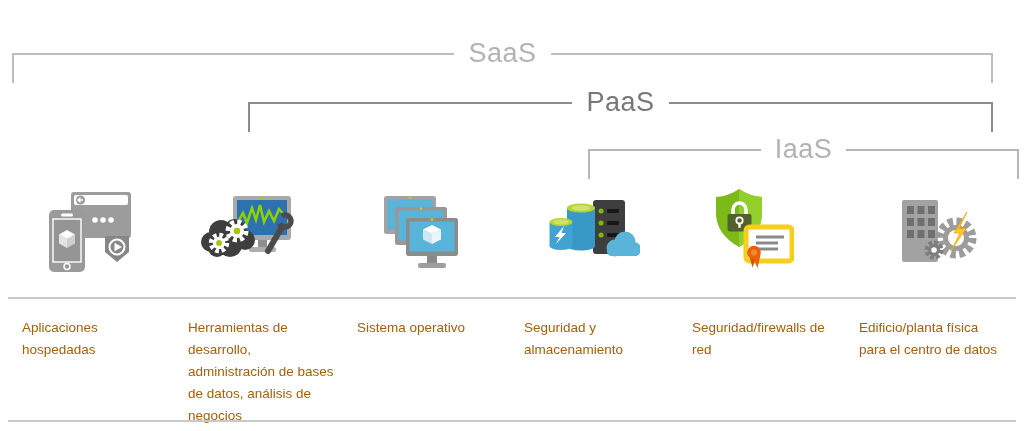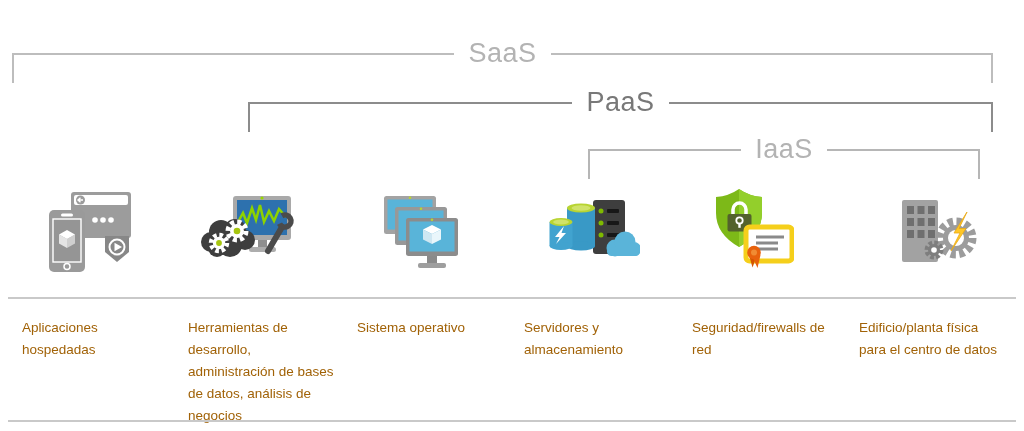--- a/index.html
+++ b/index.html
@@ -18,21 +18,21 @@
   .bracket .blabel{
     font-size:27px;line-height:1;font-weight:300;letter-spacing:.5px;
     margin-top:-13px;padding:0 14px;white-space:nowrap;
   }
   .bracket.saas{left:12px;top:53px;width:981px;}
   .bracket.saas .arm{border-color:#bdbdbd;}
   .bracket.saas .blabel{color:#b3b3b3;}
   .bracket.paas{left:248px;top:102px;width:745px;}
   .bracket.paas .arm{border-color:#8c8c8c;}
   .bracket.paas .blabel{color:#787878;}
-  .bracket.iaas{left:588px;top:149px;width:392px;}
+  .bracket.iaas{left:588px;top:149px;width:431px;}
   .bracket.iaas .arm{border-color:#b6b6b6;}
   .bracket.iaas .blabel{color:#b3b3b3;}
   
   .icon{position:absolute;}
   
   .col-label{
     position:absolute;top:317px;width:175px;
     font-size:13.5px;line-height:22px;color:#a16207;
     white-space:pre-line;
   }
@@ -197,21 +197,21 @@
   </svg>
 
   <div class="col-label" style="left:22px">Aplicaciones
 hospedadas</div>
   <div class="col-label" style="left:357px">Sistema operativo</div>
   <div class="col-label" style="left:188px">Herramientas de
 desarrollo,
 administración de bases
 de datos, análisis de
 negocios</div>
-  <div class="col-label" style="left:524px">Servidores y
+  <div class="col-label" style="left:524px">Seguridad y
 almacenamiento</div>
   <div class="col-label" style="left:692px">Seguridad/firewalls de
 red</div>
   <div class="col-label" style="left:859px">Edificio/planta física
 para el centro de datos</div>
 
   <div class="divider" style="top:297px"></div>
   <div class="divider" style="top:420px"></div>
 
 </div>

